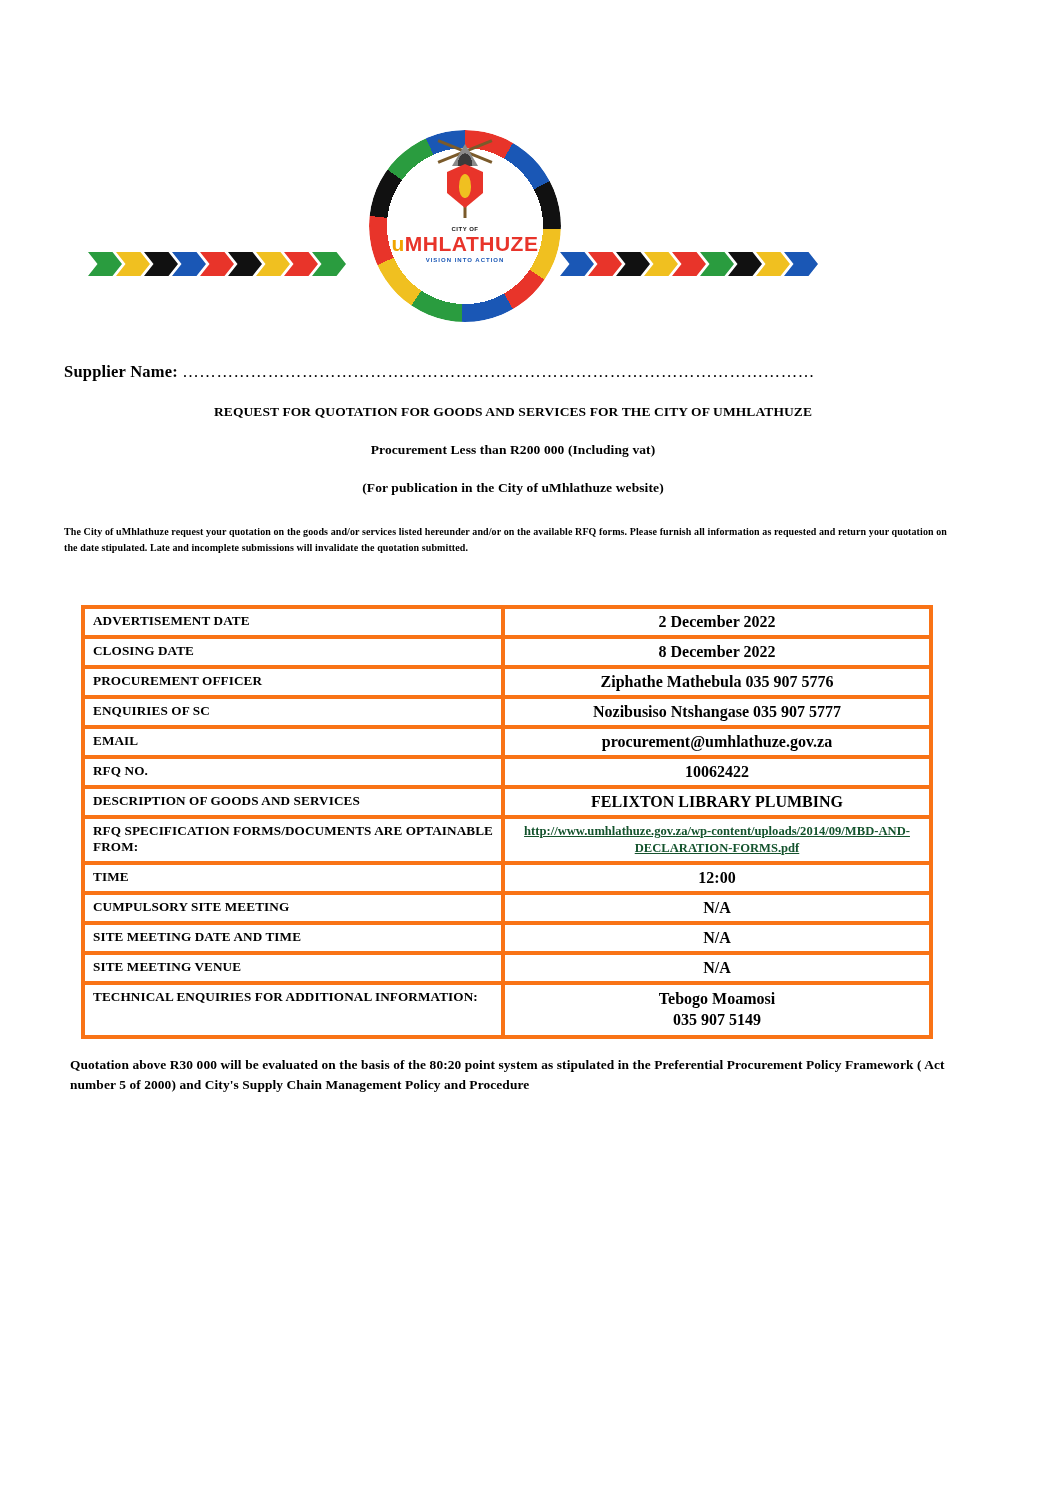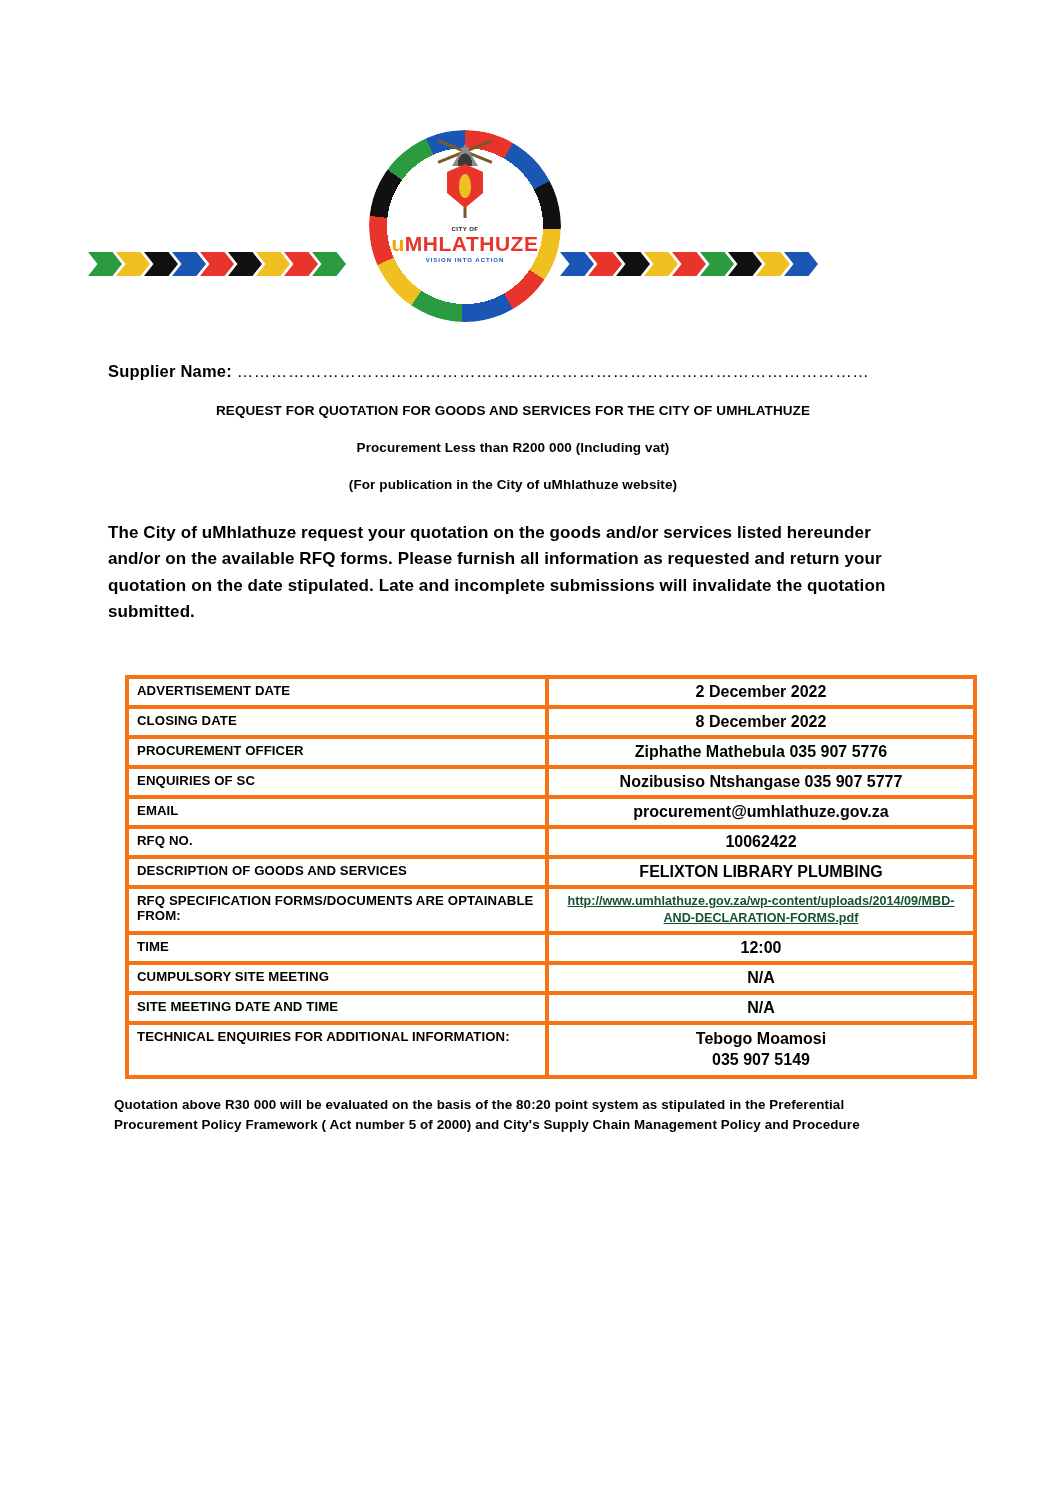--- a/index.html
+++ b/index.html
@@ -152,22 +152,23 @@
   .logo-tag {
     font-size: 6px;
     letter-spacing: 1px;
     color: #1a57b5;
     font-weight: bold;
     margin-top: 3px;
   }
 
   
   .content {
-    padding: 0 108px;
+    padding: 0 64px;
     box-sizing: border-box;
+    font-family: Liberation Serif, serif;
   }
   .supplier-line {
     margin-top: 62px;
     font-size: 16.5px;
     font-weight: bold;
     letter-spacing: 0.2px;
     white-space: nowrap;
     overflow: hidden;
   }
   .supplier-line .dots {
@@ -180,21 +181,21 @@
     font-weight: bold;
     font-size: 13.5px;
     letter-spacing: 0.1px;
   }
   .t1 { margin-top: 22px; }
   .t2 { margin-top: 22px; }
   .t3 { margin-top: 22px; }
 
   .para {
     margin-top: 28px;
-    font-size: 17px;
+    font-size: 10px;
     font-weight: bold;
     line-height: 1.55;
     letter-spacing: 0.1px;
   }
 
   
   table.rfq {
     margin-top: 50px;
     margin-left: 17px;
     border-collapse: collapse;
@@ -344,20 +345,24 @@
         </tr>
         <tr>
           <td class="lbl">CUMPULSORY SITE MEETING</td>
           <td class="val">N/A</td>
         </tr>
         <tr>
           <td class="lbl">SITE MEETING DATE AND TIME</td>
           <td class="val">N/A</td>
         </tr>
         <tr>
+          <td class="lbl">SITE MEETING VENUE</td>
+          <td class="val val-small val-pad">N/A</td>
+        </tr>
+        <tr>
           <td class="lbl lbl-bottom2">TECHNICAL ENQUIRIES FOR ADDITIONAL INFORMATION:</td>
           <td class="val val-two-line">
             <div>Tebogo Moamosi</div>
             <div>035 907 5149</div>
           </td>
         </tr>
       </tbody>
     </table>
 
     <div class="footnote">Quotation above R30 000 will be evaluated on the basis of the 80:20 point system as stipulated in the Preferential Procurement Policy Framework ( Act number 5 of 2000) and City's Supply Chain Management Policy and Procedure</div>

